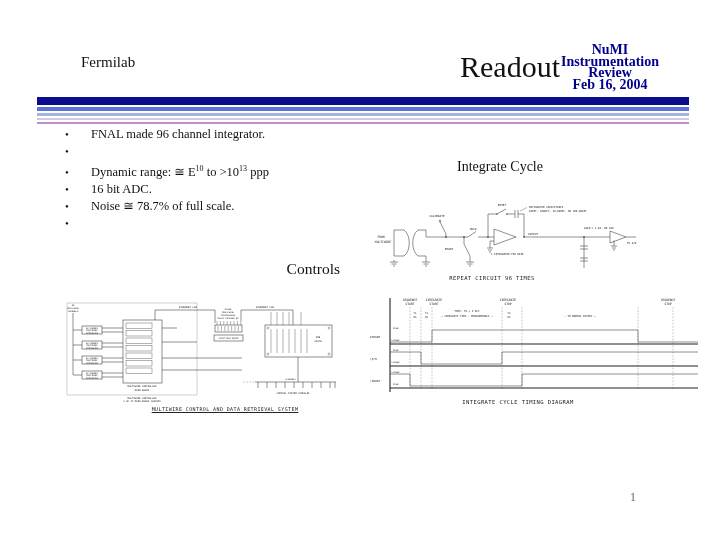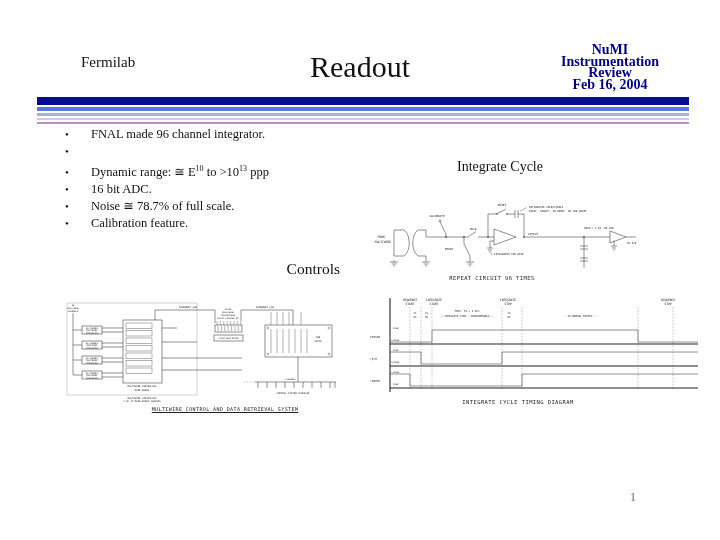--- a/index.html
+++ b/index.html
@@ -2,21 +2,21 @@
 <html><head>
 <meta charset="utf-8">
 <style>
   html,body{margin:0;padding:0;background:#fff;}
   #slide{position:relative;width:720px;height:540px;background:#ffffff;overflow:hidden;
          font-family:"Liberation Serif","DejaVu Serif",serif;color:#111;}
   .abs{position:absolute;}
 
   
   .org{left:57px;top:54px;font-size:15px;margin-left:24px;}
-  .title{left:160px;top:50px;width:400px;text-align:center;font-size:30px;}
+  .title{left:160px;top:50px;width:400px;text-align:right;font-size:30px;}
   .meta{left:545px;top:44px;width:130px;text-align:center;font-size:14px;line-height:11.5px;color:#00008B;font-weight:bold;}
 
   
   .stripes{left:37px;top:97px;width:652px;}
   .stripes div{width:100%;}
   .s1{height:8px;background:#0B0B8E;margin-bottom:2px;}
   .s2{height:4px;background:#5A74D8;margin-bottom:2px;}
   .s3{height:3px;background:#A2B2E4;margin-bottom:2px;}
   .s4{height:2px;background:#D9C6DF;margin-bottom:2px;}
   .s5{height:2px;background:#BE8FC4;}
@@ -89,21 +89,20 @@
     <div class="b-row">
       <span class="b-marker">•</span>
       <span>16 bit ADC.</span>
     </div>
     <div class="b-row">
       <span class="b-marker">•</span>
       <span>Noise ≅ 78.7% of full scale.</span>
     </div>
     <div class="b-row">
       <span class="b-marker">•</span>
-      <span>Calibration feature.</span>
     </div>
   </div>
 
   <div class="abs h-integrate">Integrate Cycle</div>
   <div class="abs h-controls">Controls</div>
 
   <svg style="left:370px;top:188px;" width="272" height="86" viewBox="0 0 272 86">
     <g>
       <path class="wire" d="M24,42 V68 M24,42 H34 M24,68 H34"></path>
       <path class="wire" d="M34,42 C41,47 41,63 34,68"></path>

